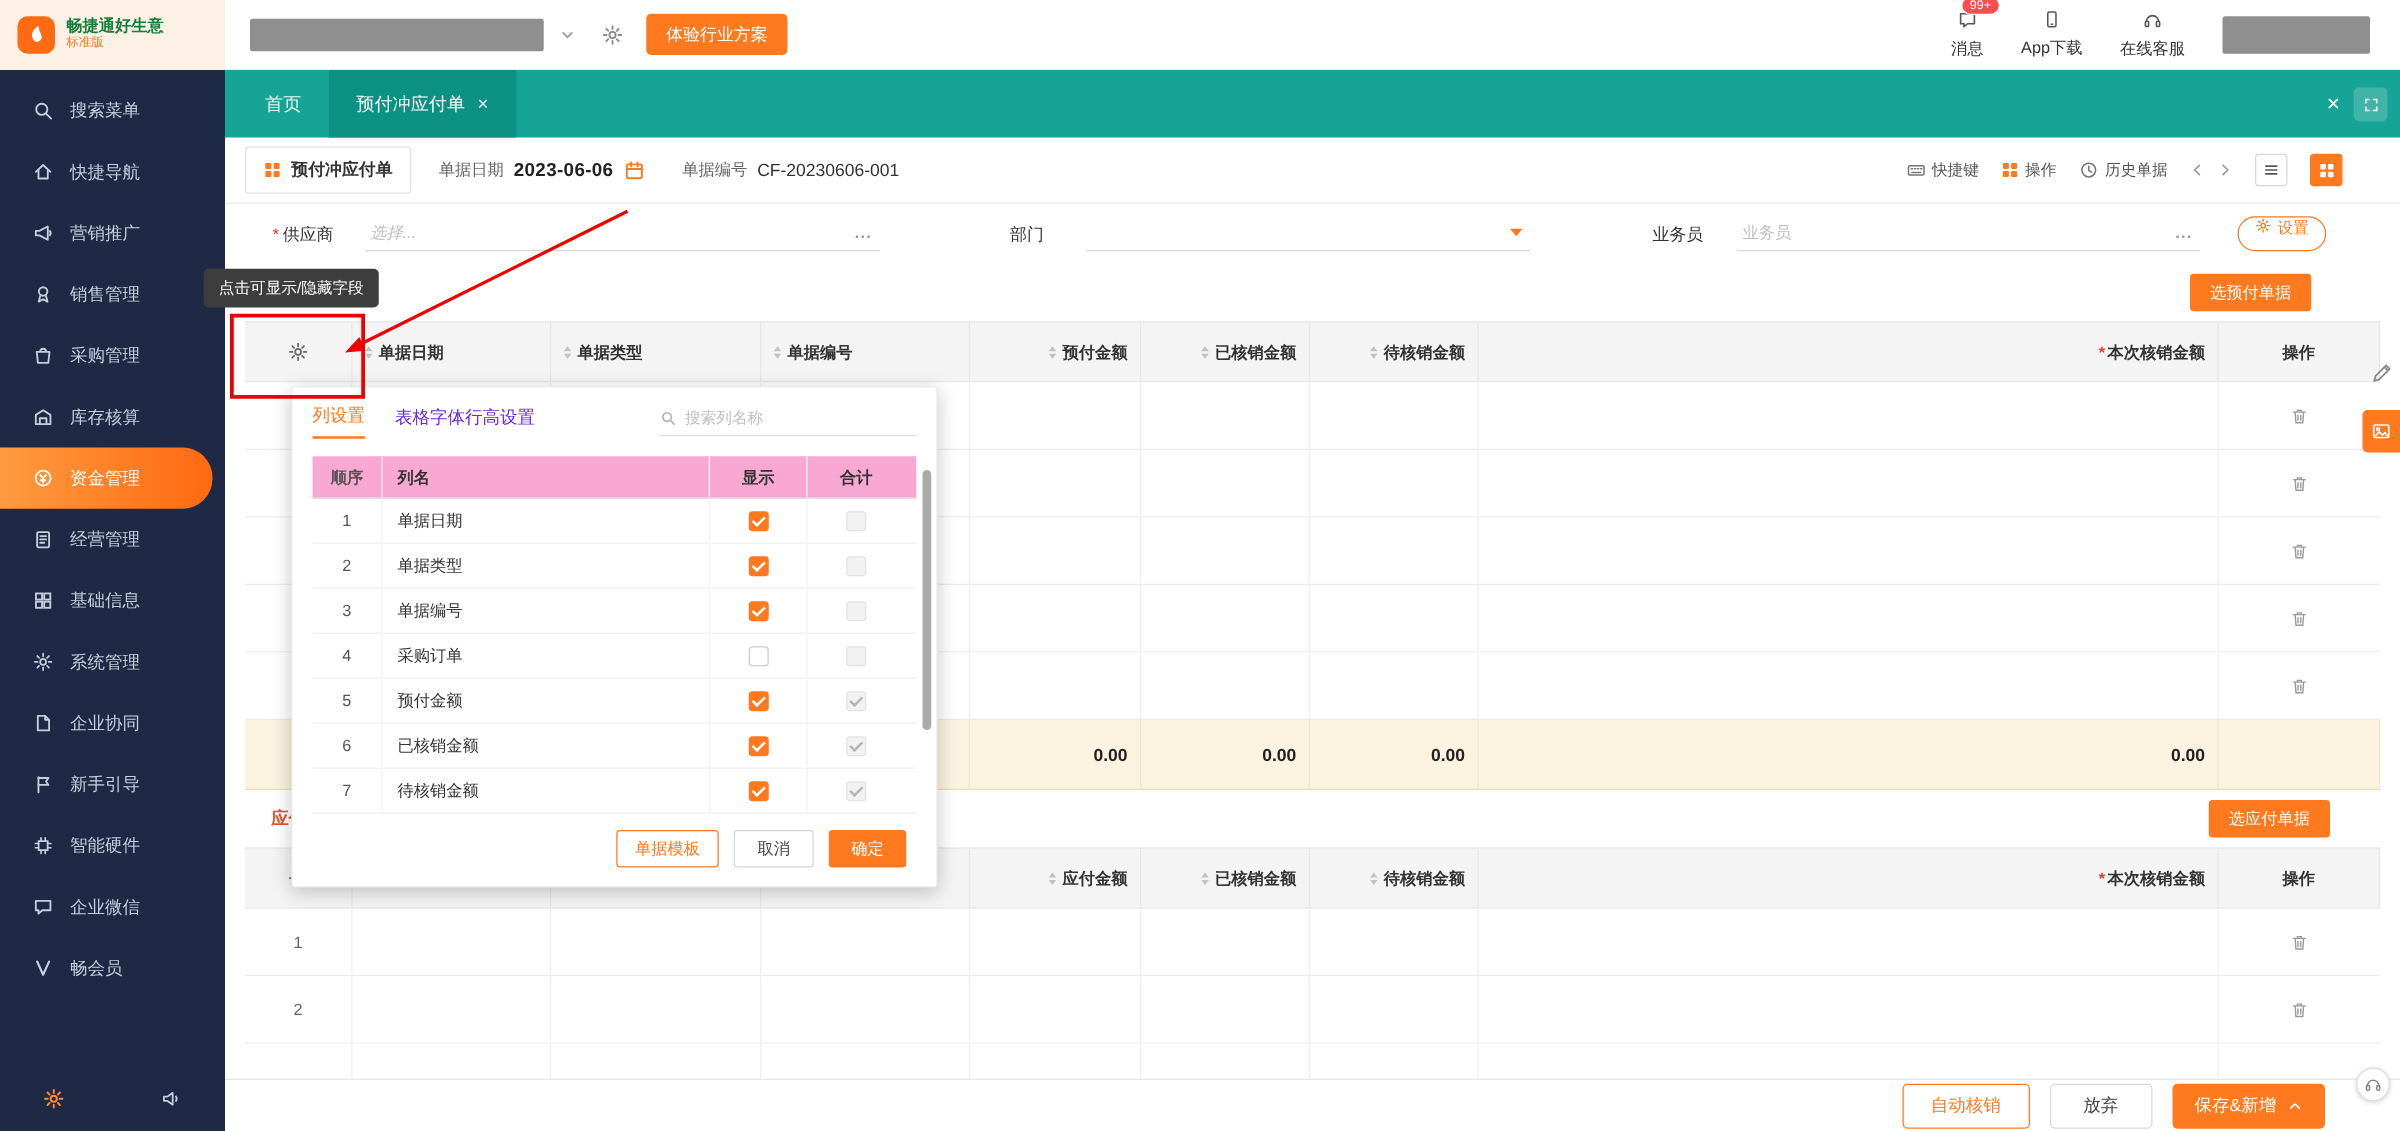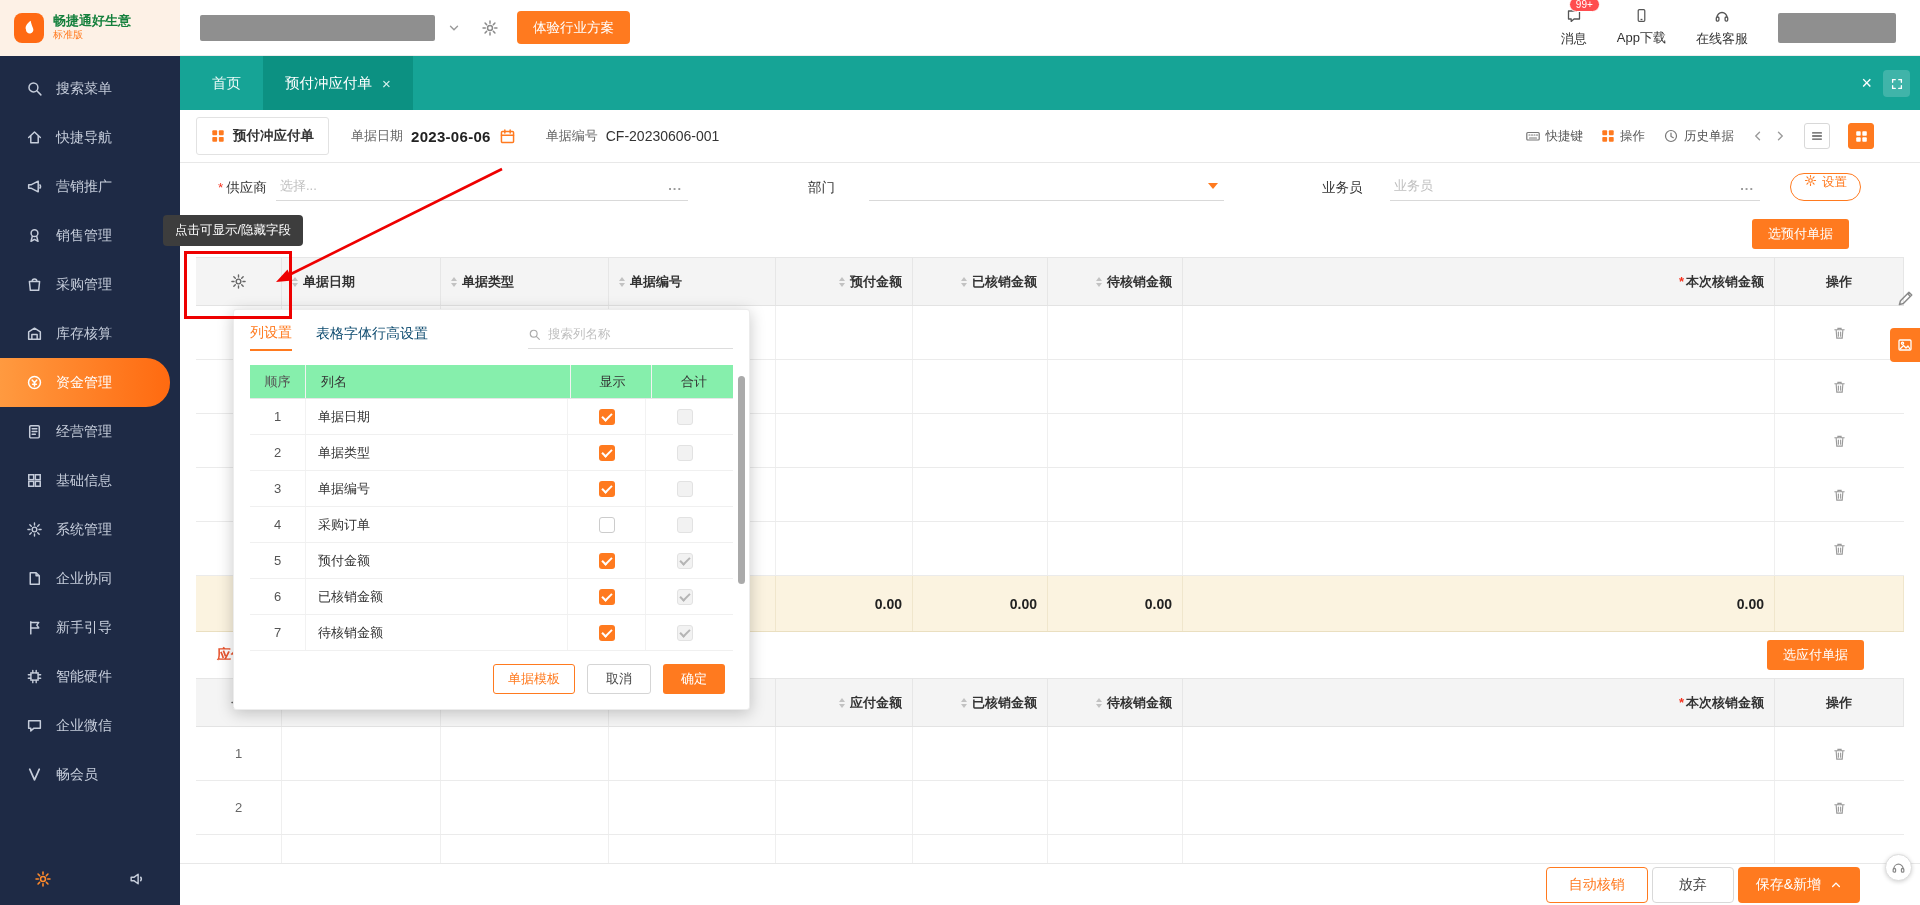--- a/index.html
+++ b/index.html
@@ -118,40 +118,40 @@
   .sort .dn{border-top:4px solid #c2c2c2;}
   .star{color:#f5321f;margin-right:2px;}
   .idx-num{color:#666;font-size:13px;}
   .sumrow{height:56px;background:#fbf3e0;border-bottom:1px solid #eadfc0;font-weight:bold;
     font-size:14px;color:#222;}
   .sumrow .cell{border-right:1px solid #f0e6cc;}
 
   
   .footer-bar{position:absolute;left:0;right:0;bottom:0;height:42px;background:#fff;
     border-top:1px solid #e8e8e8;display:flex;align-items:center;justify-content:flex-end;
-    gap:4px;padding-right:60px;z-index:10;}
+    gap:16px;padding-right:60px;z-index:10;}
   .btn{height:36px;border-radius:4px;font-size:14px;display:flex;align-items:center;
     justify-content:center;}
   .btn-oo{border:1px solid #ff7a1f;color:#ff7a1f;background:#fff;padding:0 22px;}
   .btn-plain{border:1px solid #d9d9d9;color:#444;background:#fff;padding:0 26px;}
   .btn-orange{background:#ff7a1f;color:#fff;border:none;padding:0 18px;gap:9px;}
 
   
   .popup{position:absolute;left:233px;top:309px;width:517px;background:#fff;z-index:60;
     border:1px solid #ececec;border-radius:3px;box-shadow:0 3px 16px rgba(0,0,0,.22);}
   .pp-head{display:flex;align-items:center;padding:14px 16px 8px 16px;}
-  .pp-tab{font-size:14px;color:#0c4a6e;padding-bottom:7px;}
+  .pp-tab{font-size:14px;color:#6d28d9;padding-bottom:7px;}
   .pp-tab.active{color:#ff7a1f;border-bottom:2px solid #ff7a1f;}
   .pp-tab + .pp-tab{margin-left:24px;}
   .pp-search{margin-left:auto;width:205px;display:flex;align-items:center;gap:7px;
     border-bottom:1px solid #ddd;padding-bottom:5px;color:#bfbfbf;font-size:12.5px;}
   .pp-table{margin:6px 16px 0 16px;}
   .pp-row{display:flex;height:36px;border-bottom:1px solid #f0f0f0;}
-  .pp-row.hdr{height:34px;background:#86efac;font-weight:normal;font-size:12.5px;color:#333;
-    border-bottom:1px solid #e6e6e6;justify-content:space-between;}
+  .pp-row.hdr{height:34px;background:#f9a8d4;font-weight:bold;font-size:12.5px;color:#333;
+    border-bottom:1px solid #e6e6e6;}
   .pp-cell{display:flex;align-items:center;border-right:1px solid #f2f2f2;font-size:13px;color:#333;}
   .pp-cell:last-child{border-right:none;}
   .pc-order{width:56px;justify-content:center;color:#555;}
   .pc-name{width:262px;padding-left:12px;}
   .pc-show{width:78px;justify-content:center;}
   .pc-total{width:78px;justify-content:center;}
   .cb{width:16px;height:16px;border-radius:3px;position:relative;}
   .cb.on{background:#ff7a1f;}
   .cb.on::after{content:"";position:absolute;left:5px;top:2px;width:4px;height:8px;
     border-right:2px solid #fff;border-bottom:2px solid #fff;transform:rotate(45deg);}
@@ -447,21 +447,21 @@
               <rect x="9" y="9" width="5.5" height="5.5" rx="1"></rect>
             </svg>
         </span>
       </div>
     </div>
 
     <div class="content" data-interactable="false">
 
       <div class="form-row" data-interactable="false">
         <span class="f-label" style="left:22px;" data-interactable="false"><span class="f-star" data-interactable="false">*</span><span>供应商</span></span>
-        <div class="field" style="left:80px;width:412px;" data-interactable="true">
+        <div class="field" style="left:96px;width:412px;font-style:italic;" data-interactable="true">
           <span class="ph" data-interactable="false">选择...</span>
           <span class="dots" data-interactable="true">...</span>
         </div>
         <span class="f-label" style="left:612px;" data-interactable="false">部门</span>
         <div class="field" style="left:673px;width:355px;" data-interactable="true">
           <span class="ph" data-interactable="false"></span>
           <span class="chev-orange" data-interactable="true"></span>
         </div>
         <span class="f-label" style="left:1126px;" data-interactable="false">业务员</span>
         <div class="field" style="left:1194px;width:370px;" data-interactable="true">

